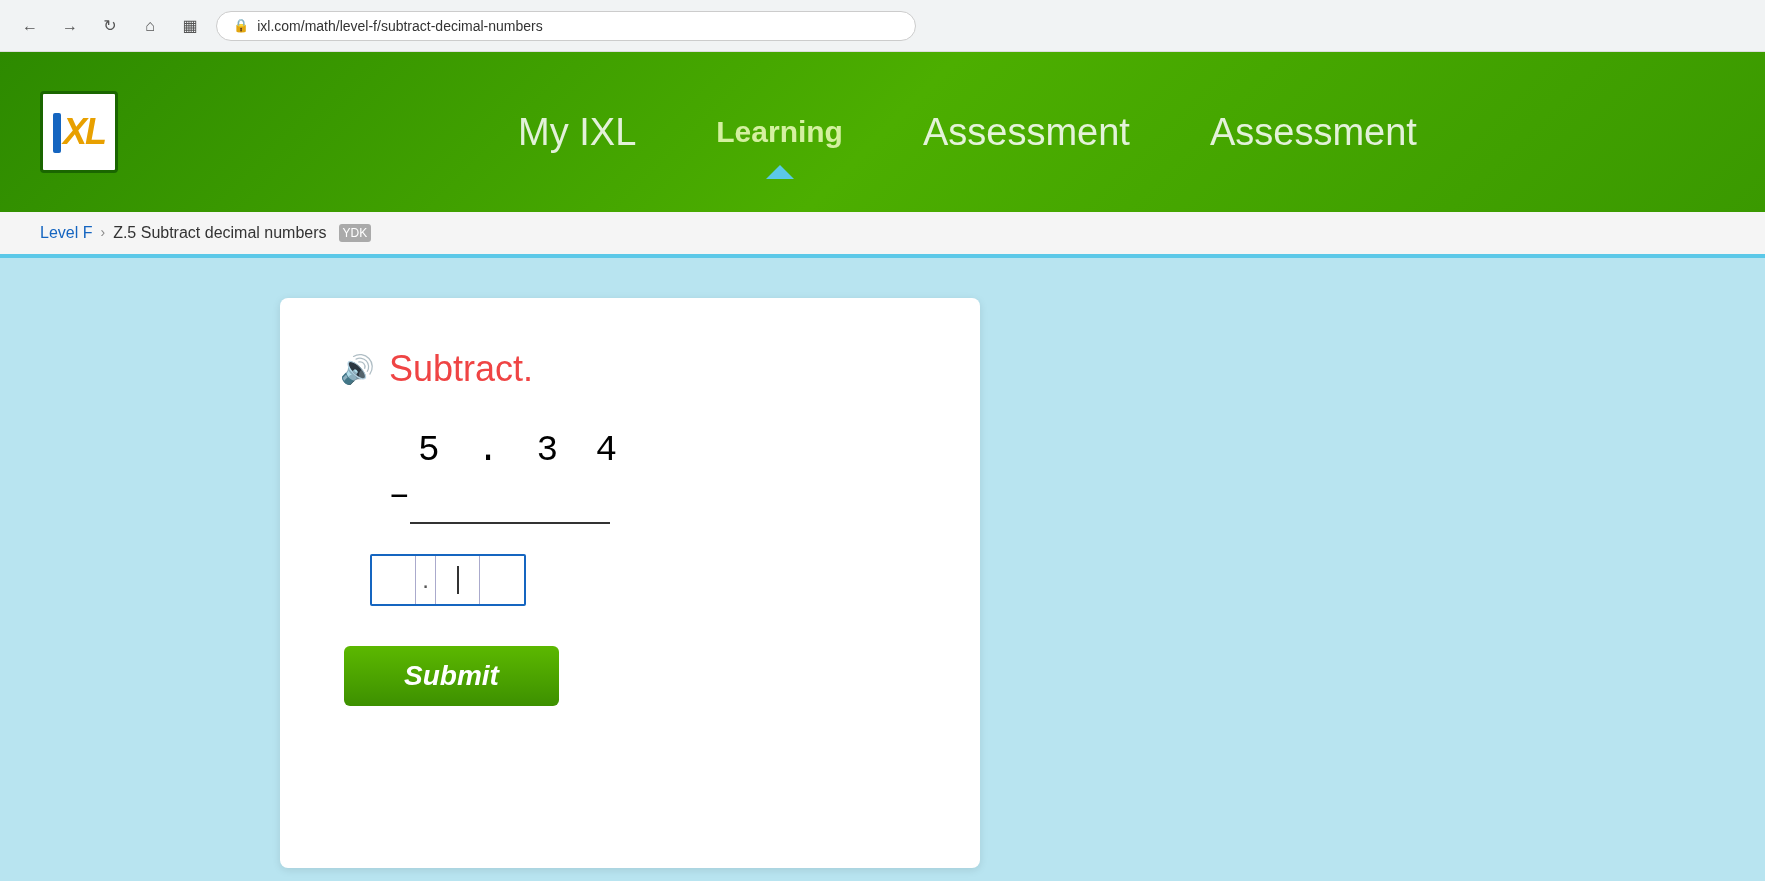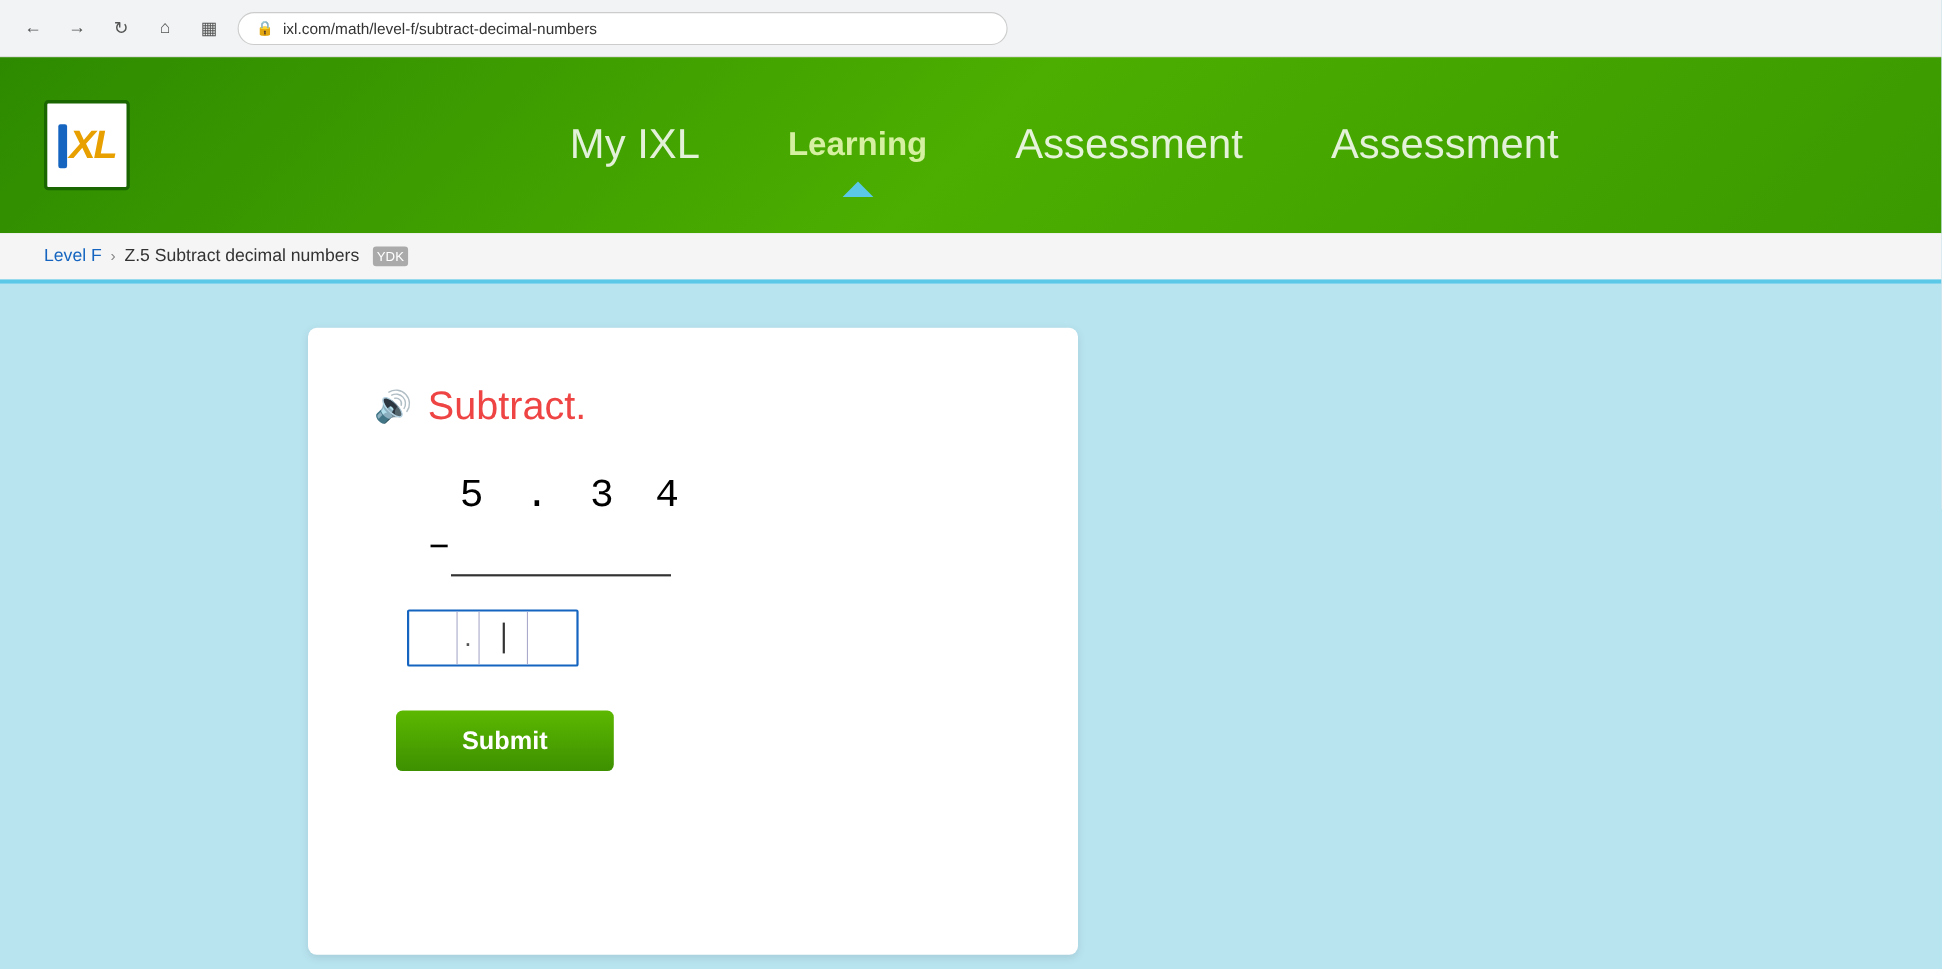--- a/index.html
+++ b/index.html
@@ -238,27 +238,28 @@
     }
     @keyframes blink {
       0%, 100% { opacity: 1; }
       50% { opacity: 0; }
     }
 
     
     .submit-btn {
       background: linear-gradient(180deg, #5cb800, #3d9000);
       color: white;
-      font-size: 23px;
+      font-size: 28px;
       font-weight: 600;
       padding: 14px 60px;
       border: none;
       border-radius: 6px;
       cursor: pointer;
-      margin-left: 20px;
+      margin-left: 4px;
+      font-style: italic;
     }
   </style>
 </head>
 <body>
 
 <div class="browser-bar">
   <button class="nav-btn">
     <span>←</span>
   </button>
   <button class="nav-btn">

